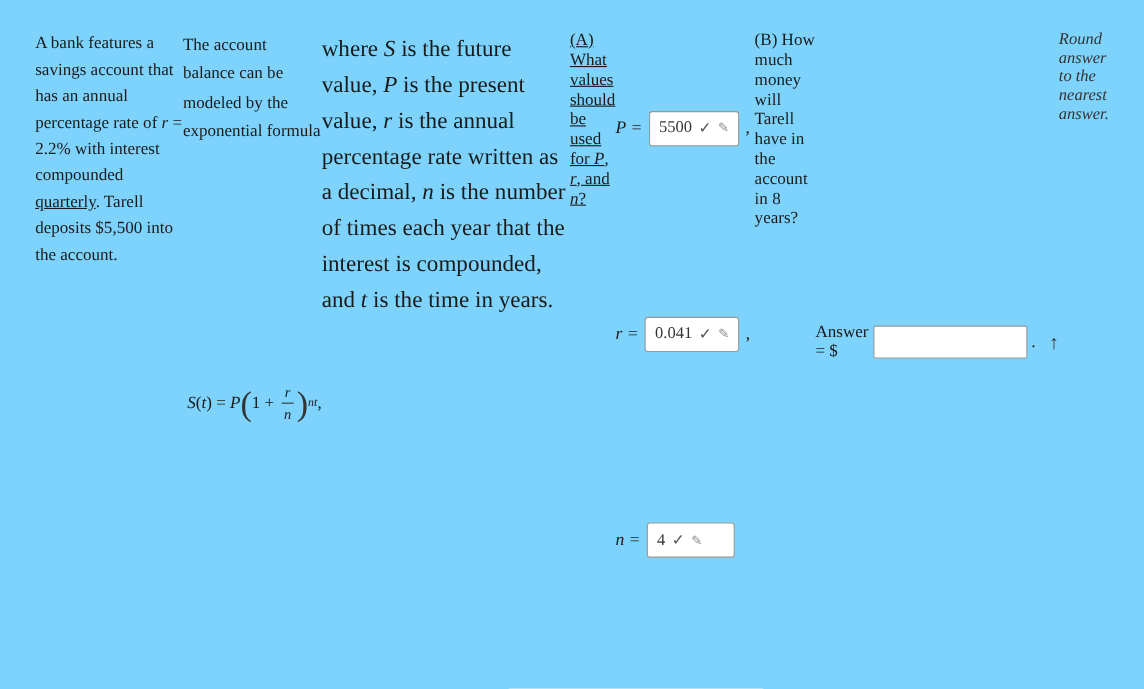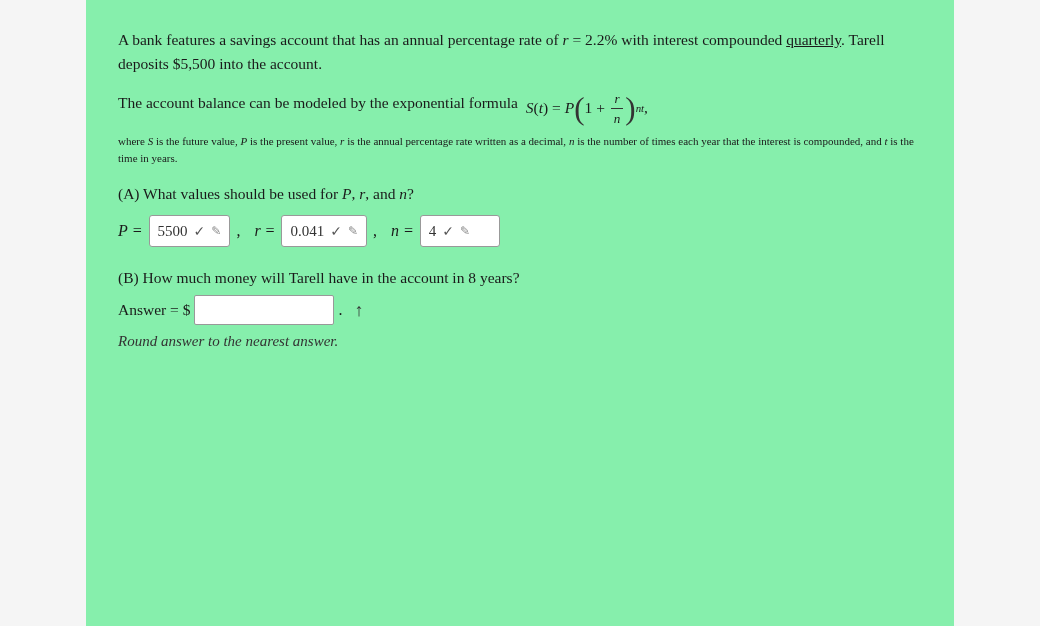--- a/index.html
+++ b/index.html
@@ -7,26 +7,25 @@
       background: #f5f5f5;
       font-family: Georgia, 'Times New Roman', serif;
       font-size: 16px;
       color: #1a1a1a;
       display: flex;
       justify-content: center;
       align-items: center;
       min-height: 100vh;
     }
     .card {
-      background: #86efac;
-      width: 868px;
+      background: #7dd3fc;
+      width: 1040px;
       min-height: 626px;
       padding: 28px 32px 24px 32px;
       display: flex;
-      flex-direction: column;
       gap: 0;
     }
     .problem-text {
       font-size: 15.5px;
       line-height: 1.55;
       margin-bottom: 14px;
     }
     .underline { text-decoration: underline; }
     .formula-line {
       font-size: 15.5px;
@@ -64,27 +63,28 @@
     .fraction .den {
       padding: 1px 3px 0 3px;
       line-height: 1.3;
     }
     .superscript {
       font-size: 0.7em;
       vertical-align: super;
       line-height: 1;
     }
     .description-text {
-      font-size: 11px;
+      font-size: 21px;
       line-height: 1.55;
       margin-bottom: 18px;
     }
     .part-label {
       font-size: 15.5px;
       margin-bottom: 12px;
+      text-decoration: underline;
     }
     .values-row {
       display: flex;
       align-items: center;
       gap: 10px;
       margin-bottom: 22px;
       flex-wrap: wrap;
     }
     .value-group {
       display: flex;

